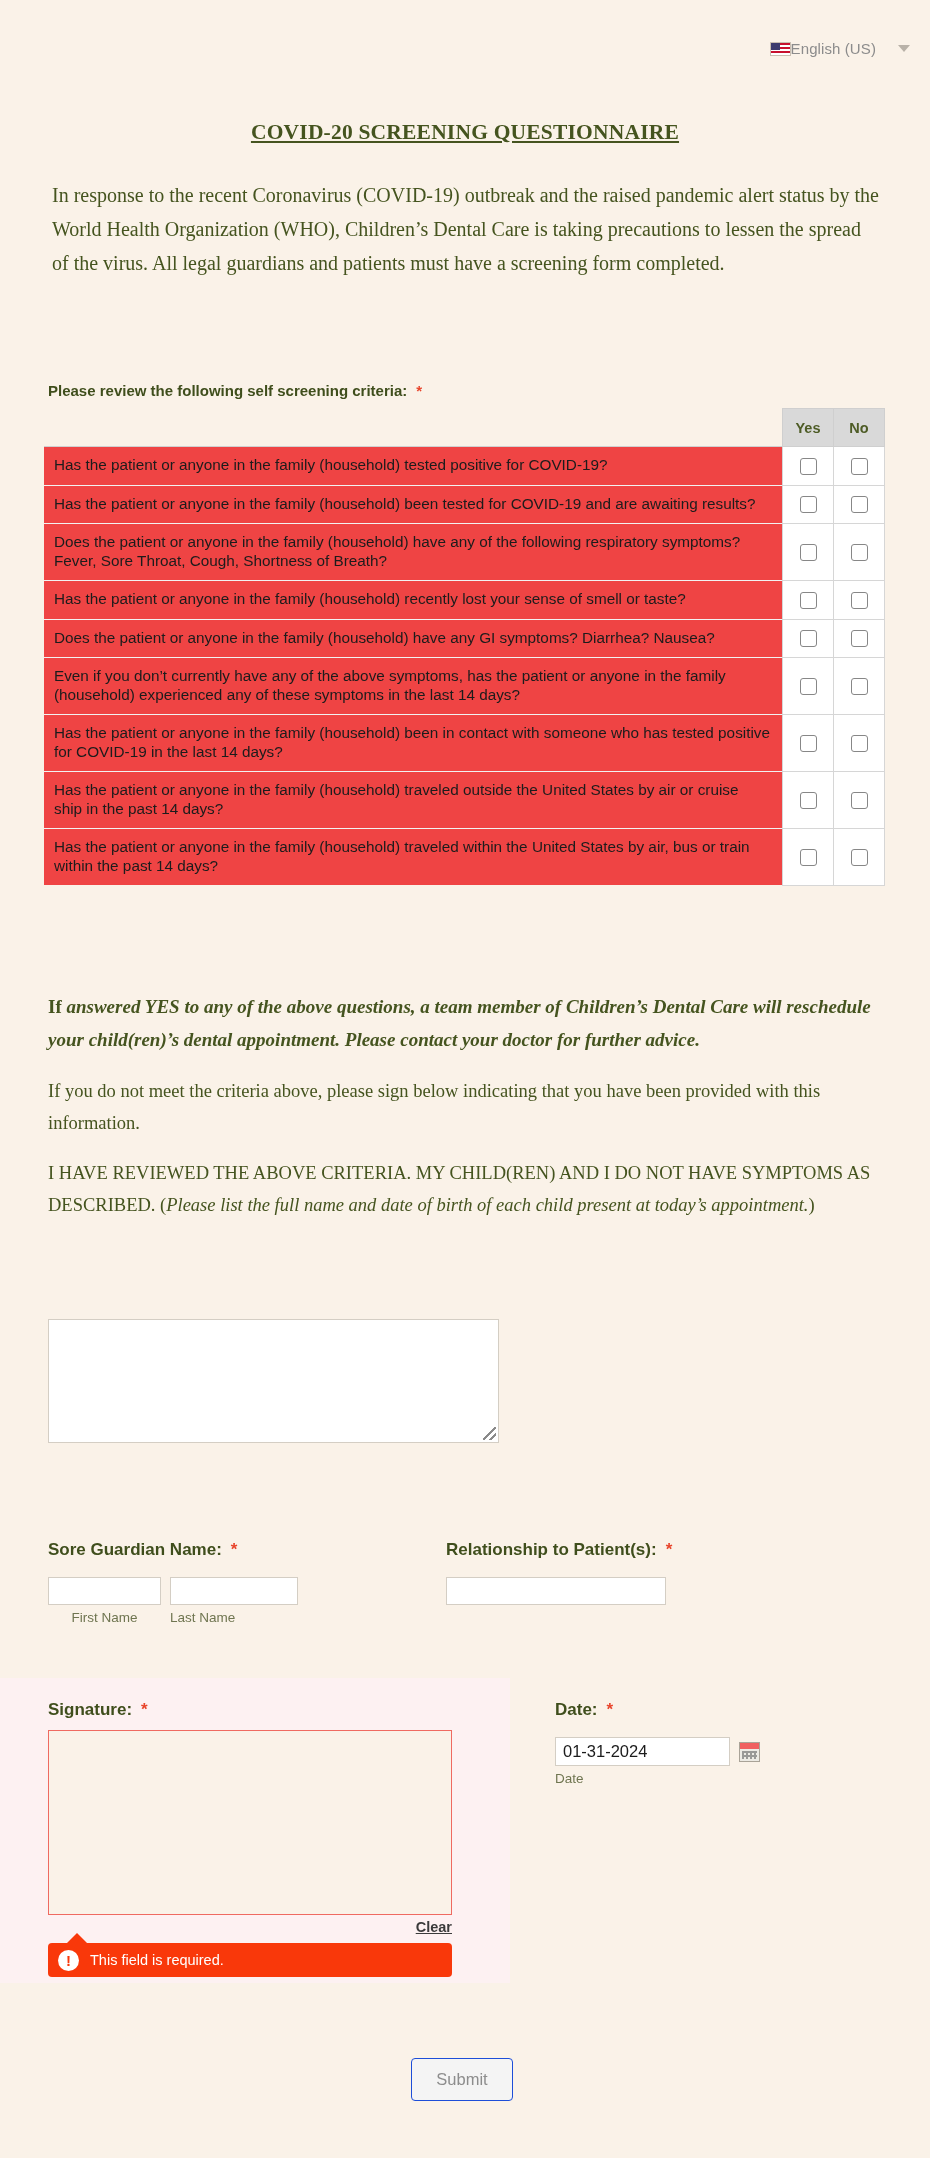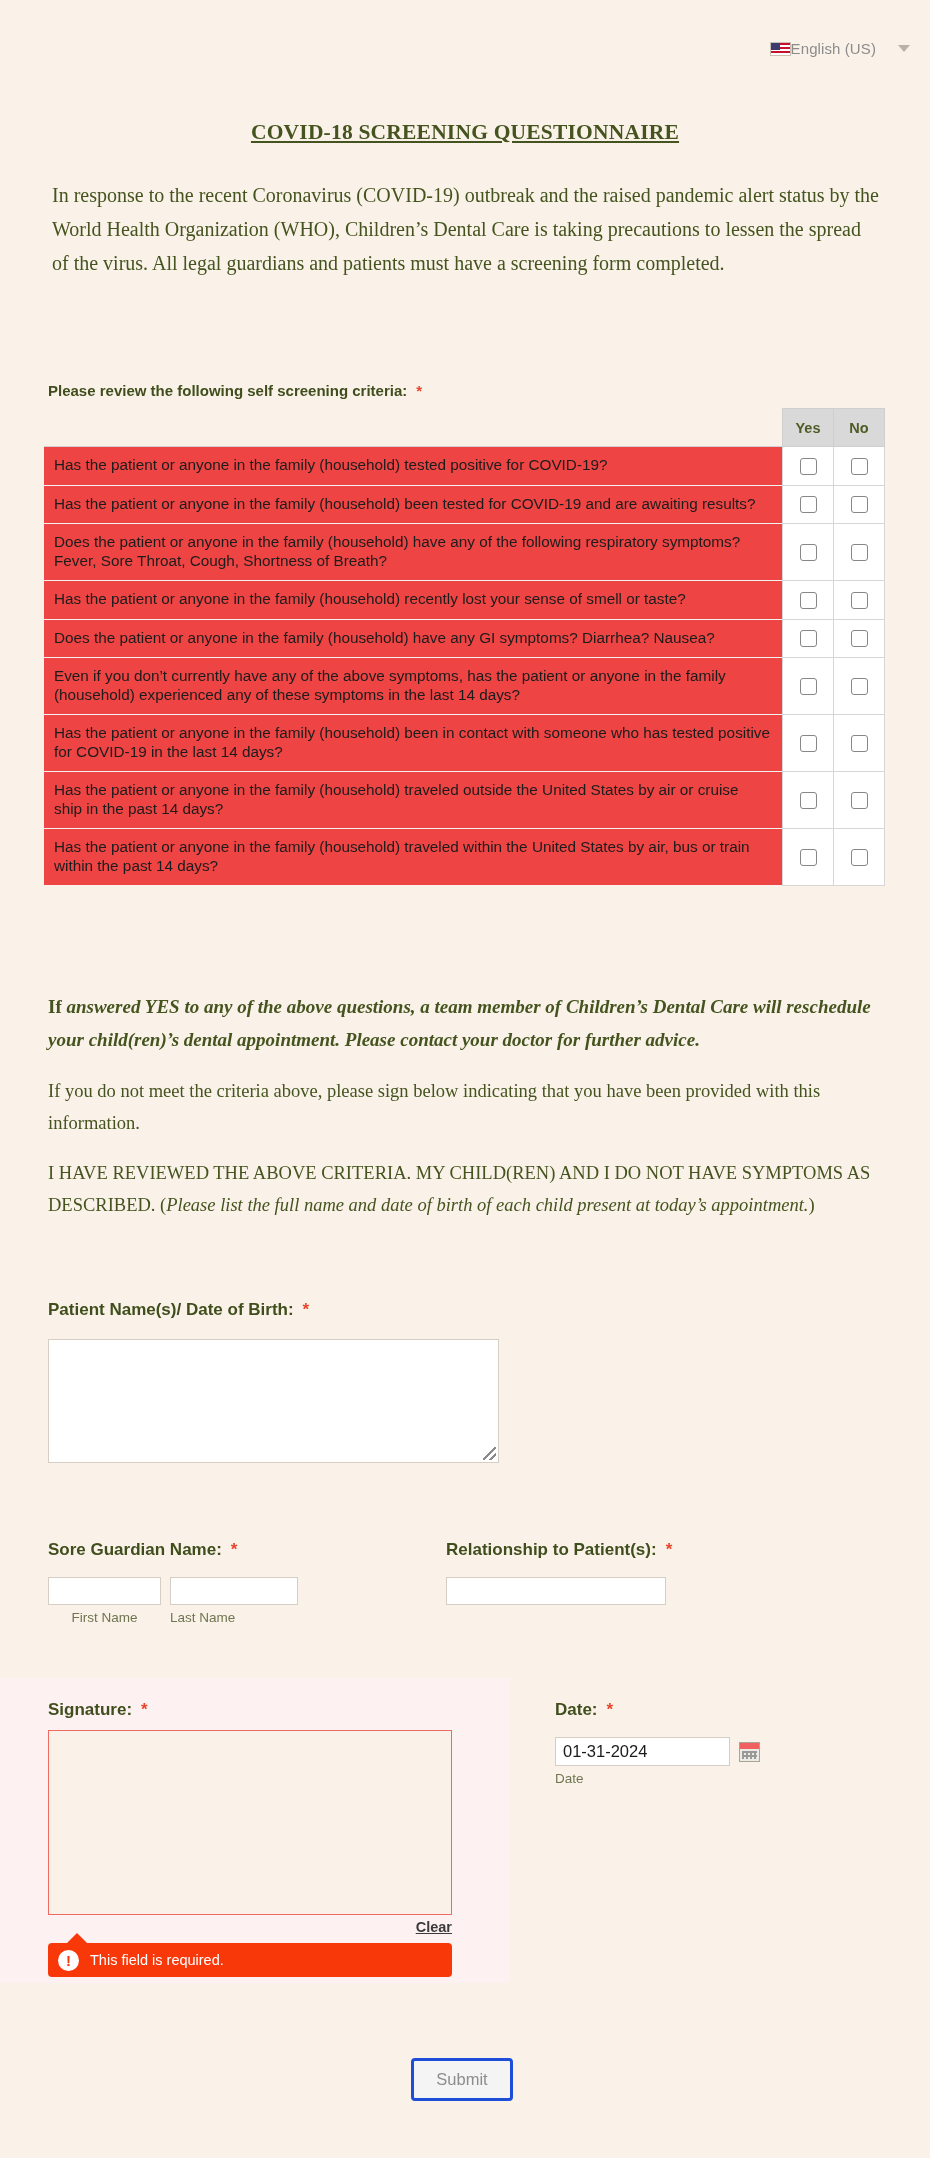--- a/index.html
+++ b/index.html
@@ -304,40 +304,40 @@
       repeating-linear-gradient(to bottom, #6e6e6e 0 2px, transparent 2px 4px);
     opacity: .65;
   }
 
   
   .submit-btn {
     position: absolute;
     top: 2058px; left: 411px;
     width: 102px; height: 43px;
     background: #f4f4f4;
-    border: 3px solid #1d4ed8;
+    border: 1px solid #1d4ed8;
     border-radius: 4px;
     color: #8d8d8d;
     font-size: 16.5px;
     cursor: pointer;
   }
 </style>
 </head>
 <body>
 
 <div class="lang-bar">
   <span class="flag">
     <span class="stripes"></span>
       <span class="canton"></span>
   </span>
   <span class="lang-label">English (US)</span>
   <span class="lang-caret"></span>
 </div>
 
-<div class="doc-title">COVID-18 SCREENING QUESTIONNAIRE</div>
+<div class="doc-title">COVID-20 SCREENING QUESTIONNAIRE</div>
 
 <div class="intro">In response to the recent Coronavirus (COVID-19) outbreak and the raised pandemic alert status by the World Health Organization (WHO), Children’s Dental Care is taking precautions to lessen the spread of the virus.  All legal guardians and patients must have a screening form completed.</div>
 
 <div class="criteria-label">
   <span>Please review the following self screening criteria:</span><span class="req">*</span>
 </div>
 
 <table class="matrix">
   <thead>
     <tr>
@@ -400,23 +400,20 @@
   <span>answered YES to any of the above questions, a team member of Children’s Dental Care will reschedule your child(ren)’s dental appointment.  Please contact your doctor for further advice.</span>
 </div>
 
 <div class="stmt-a">If you do not meet the criteria above, please sign below indicating that you have been provided with this information.</div>
 
 <div class="stmt-b">
   <span>I HAVE REVIEWED THE ABOVE CRITERIA.  MY CHILD(REN) AND I DO NOT HAVE SYMPTOMS AS DESCRIBED. (</span><i>Please list the full name and date of birth of each child present at today’s appointment.</i><span>)</span>
 </div>
 
 <div class="patient-block">
-  <div class="fl">
-    <span>Patient Name(s)/ Date of Birth:</span><span class="req">*</span>
-  </div>
   <div class="patient-ta">
     <span class="resize-grip"></span>
   </div>
 </div>
 
 <div class="guardian-block">
   <div class="fl">
     <span>Sore Guardian Name:</span><span class="req">*</span>
   </div>
   <div class="names-row">

